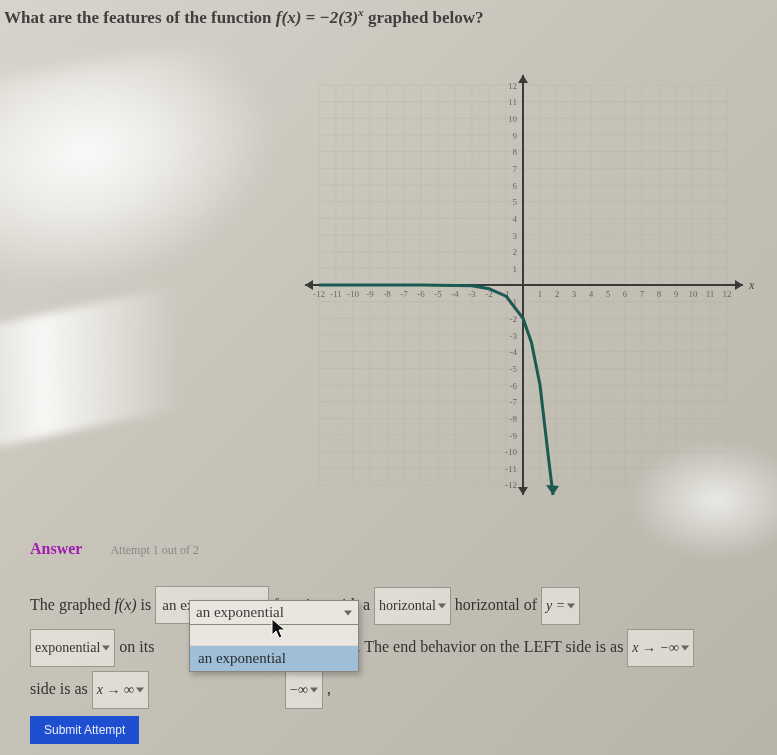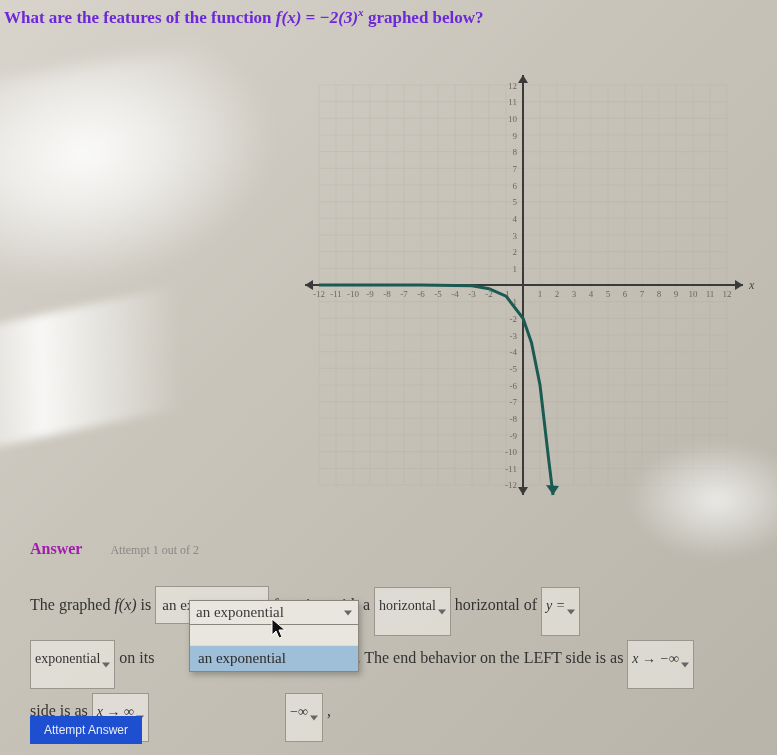--- a/index.html
+++ b/index.html
@@ -33,21 +33,21 @@
   }
   .glare3 {
     top: 440px; right: -30px; width: 180px; height: 120px;
     background: radial-gradient(ellipse, rgba(255,255,255,0.7) 0%, rgba(255,255,255,0) 70%);
     filter: blur(6px);
   }
   .question {
     position: absolute;
     top: 6px; left: 4px;
     font-size: 17px;
-    color: #6d28d9;
+    color: #404040;
     font-weight: bold;
     filter: blur(0.6px);
   }
   .question sup { font-size: 0.65em; vertical-align: super; }
   .graph-wrap {
     position: absolute;
     top: 70px; left: 295px;
     width: 460px; height: 430px;
   }
   .graph-wrap svg { width: 100%; height: 100%; }
@@ -77,21 +77,21 @@
     min-height: 20px;
   }
   .dd-box .caret {
     position: absolute; right: 4px; top: 50%;
     transform: translateY(-50%);
     width: 0; height: 0;
     border-left: 4px solid transparent;
     border-right: 4px solid transparent;
     border-top: 5px solid #666;
   }
-  .small-dd { padding: 1px 14px 12px 4px; font-size: 14px; }
+  .small-dd { padding: 1px 14px 1px 4px; font-size: 14px; }
   .math-i { font-style: italic; }
   .dropdown-open {
     position: absolute;
     left: 189px;
     top: 600px;
     width: 170px;
     border: 1px solid #8a867e;
     background: #e8e6df;
     z-index: 10;
     box-shadow: 2px 3px 6px rgba(0,0,0,0.25);
@@ -333,13 +333,13 @@
     <span class="caret"></span>
   </div>
   <div class="dd-blank"></div>
   <div class="dd-opt hl">an exponential</div>
 </div>
 
 <svg class="cursor" width="18" height="24" viewBox="0 0 18 24">
   <path d="M1 1 L1 17 L5 13 L8 20 L11 19 L8 12 L14 12 Z" fill="#111" stroke="#fff" stroke-width="1"></path>
 </svg>
 
-<button class="submit-btn">Attempt Answer</button>
+<button class="submit-btn">Submit Attempt</button>
 
 </body></html>

